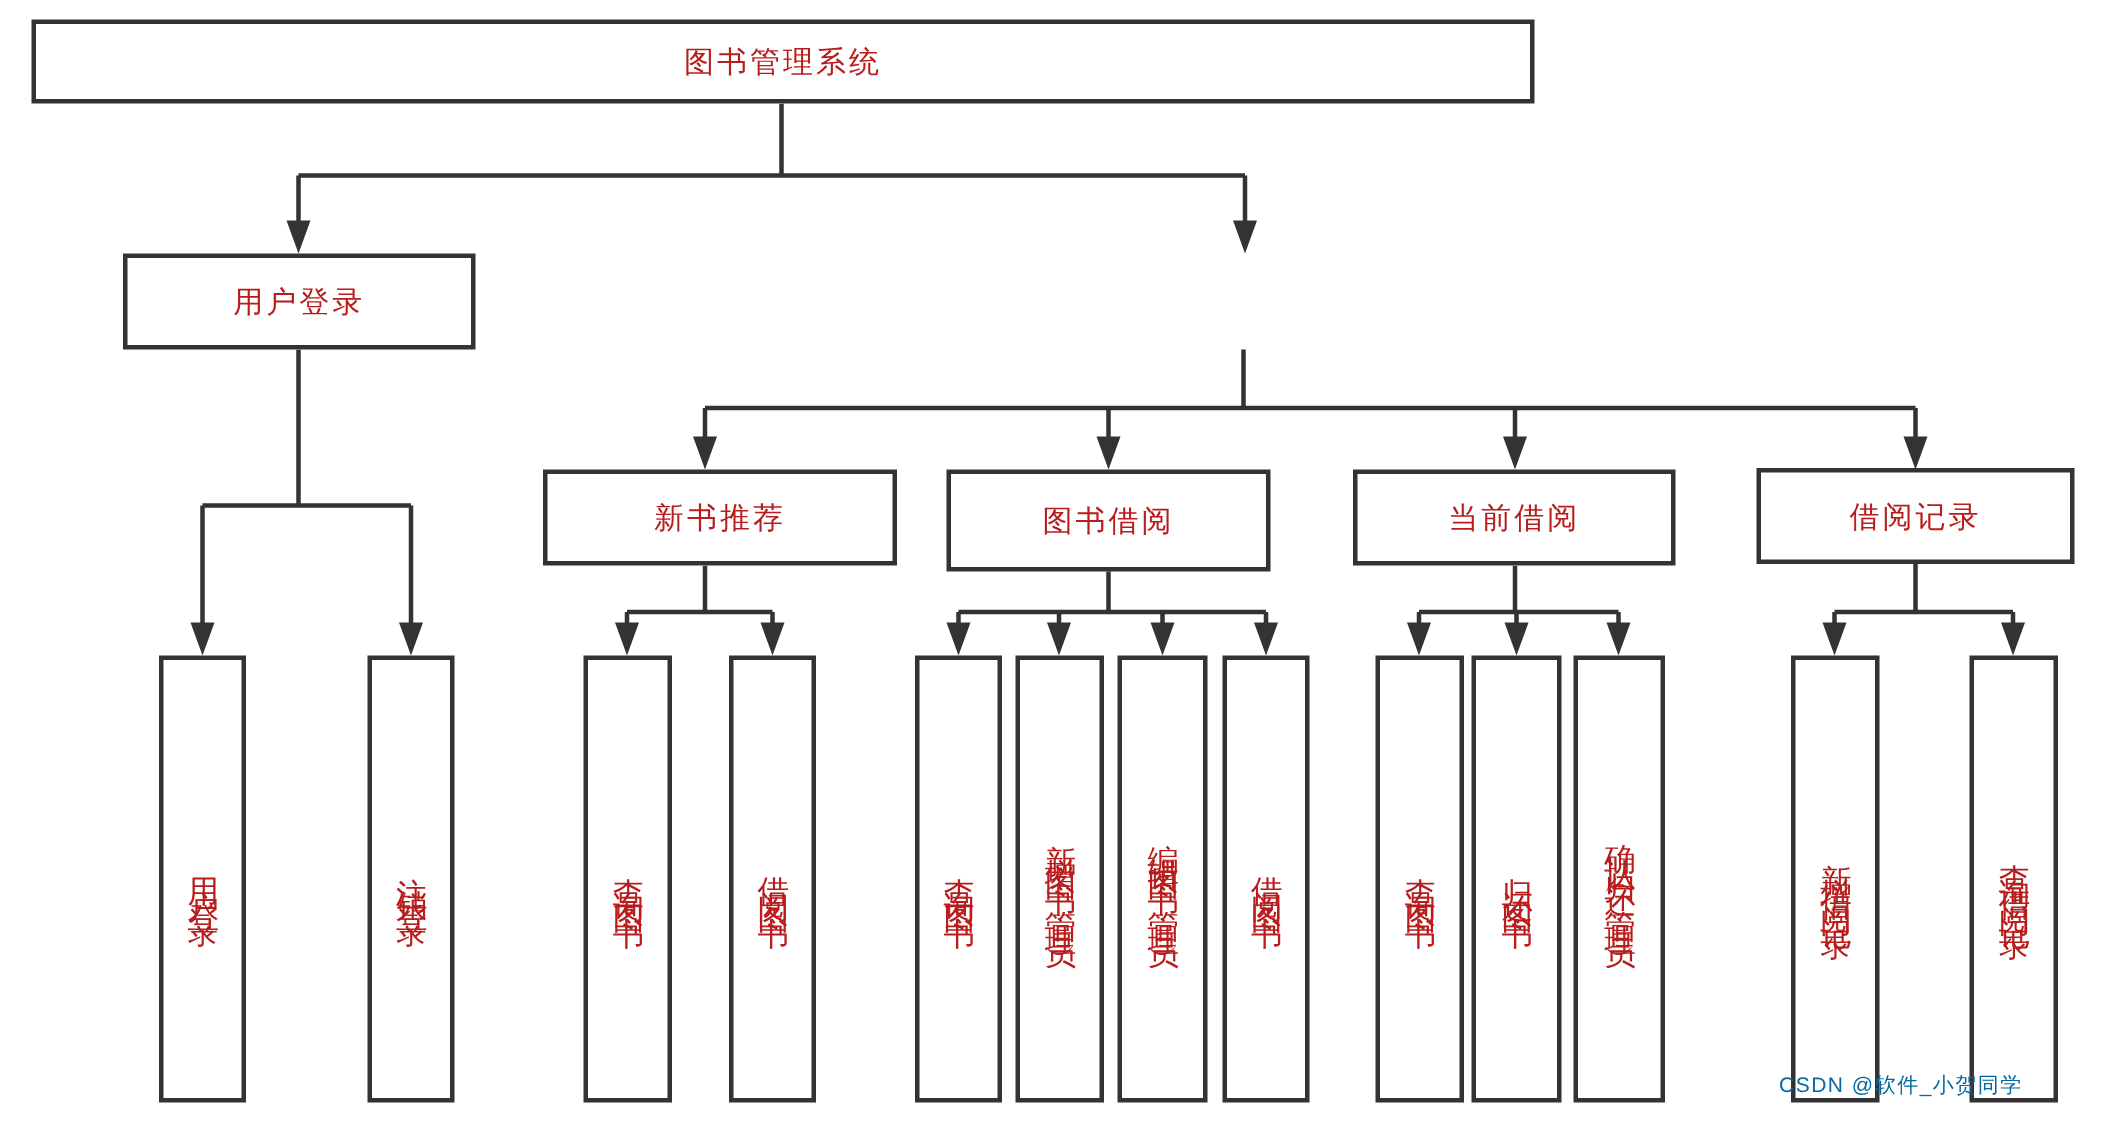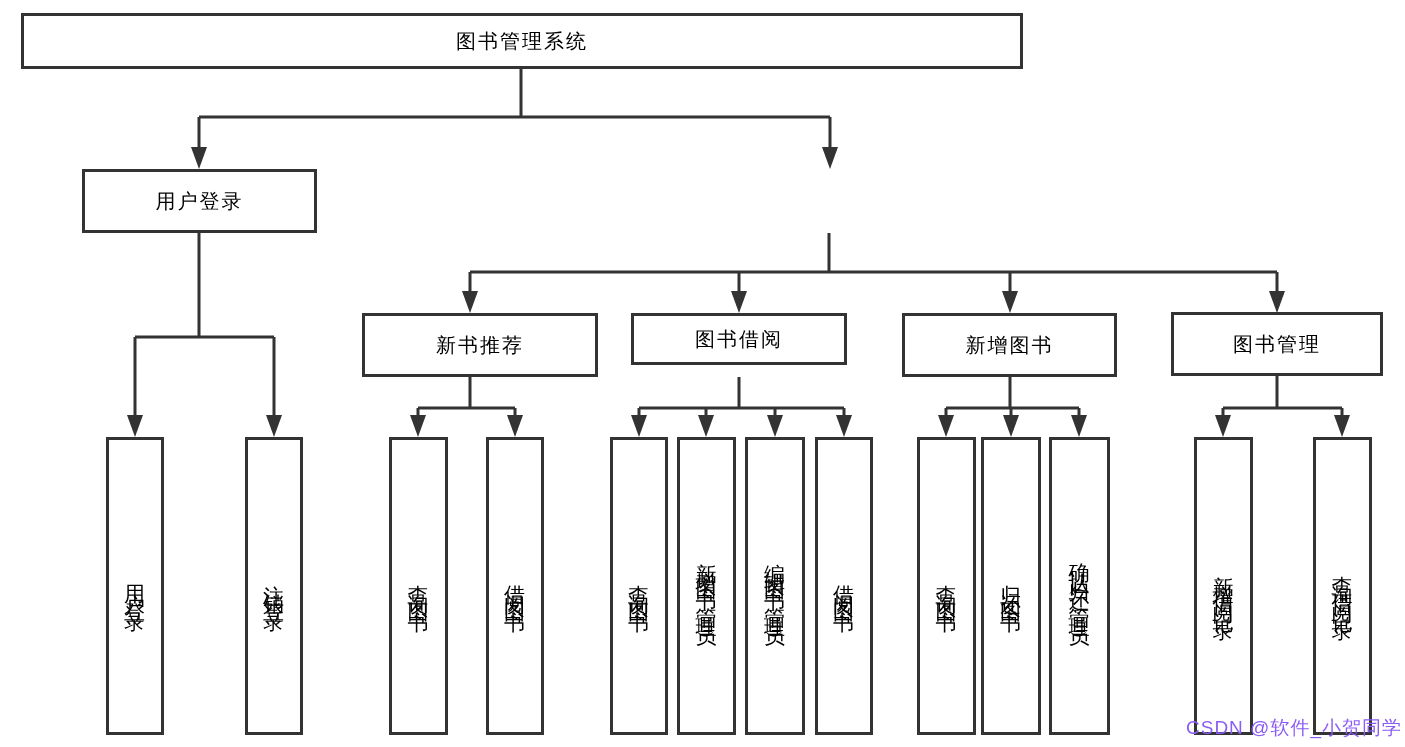--- a/index.html
+++ b/index.html
@@ -4,31 +4,31 @@
 <style>
   html,body{margin:0;padding:0;background:#ffffff;}
   #stage{
     position:relative;width:1405px;height:747px;background:#ffffff;overflow:hidden;
     font-family:"Liberation Sans",sans-serif;color:#333;
   }
   .node{
     position:absolute;box-sizing:border-box;border:3px solid #333;background:#fff;
     display:flex;align-items:center;justify-content:center;z-index:2;
   }
-  .node span{font-size:20px;color:#000000;letter-spacing:2px;white-space:nowrap;}
+  .node span{font-size:20px;color:#b91c1c;letter-spacing:2px;white-space:nowrap;}
   .node.v span{
     writing-mode:vertical-rl;text-orientation:mixed;
     font-size:21px;line-height:1;letter-spacing:9px;
   }
   #connectors{position:absolute;left:0;top:0;z-index:1;pointer-events:none;}
   #connectors path{stroke:#333;stroke-width:3;fill:none;}
   #connectors polygon{fill:#333;stroke:none;}
   #watermark{
     position:absolute;left:1186px;top:715px;z-index:6;
-    font-size:19px;color:#8b5cf6;letter-spacing:1px;white-space:nowrap;
+    font-size:14px;color:#0369a1;letter-spacing:1px;white-space:nowrap;
   }
 </style>
 </head>
 <body>
 
 <div id="stage">
 
   <svg id="connectors" width="1405" height="747" viewBox="0 0 1405 747">
     <g>
       <path d="M521 69 V117 M199 117 H830 M199 117 V149 M830 117 V149"></path>
@@ -76,28 +76,28 @@
     <span>图书管理系统</span>
   </div>
 
   <div class="node" style="left:82px;top:169px;width:235px;height:64px">
     <span>用户登录</span>
   </div>
 
   <div class="node" style="left:362px;top:313px;width:236px;height:64px">
     <span>新书推荐</span>
   </div>
-  <div class="node" style="left:631px;top:313px;width:216px;height:52px">
+  <div class="node" style="left:631px;top:313px;width:216px;height:68px">
     <span>图书借阅</span>
   </div>
   <div class="node" style="left:902px;top:313px;width:215px;height:64px">
-    <span>新增图书</span>
+    <span>当前借阅</span>
   </div>
   <div class="node" style="left:1171px;top:312px;width:212px;height:64px">
-    <span>图书管理</span>
+    <span>借阅记录</span>
   </div>
 
   <div class="node v" style="left:106px;top:437px;width:58px;height:298px">
     <span>用户登录</span>
   </div>
   <div class="node v" style="left:245px;top:437px;width:58px;height:298px">
     <span>注销登录</span>
   </div>
 
   <div class="node v" style="left:389px;top:437px;width:59px;height:298px">

